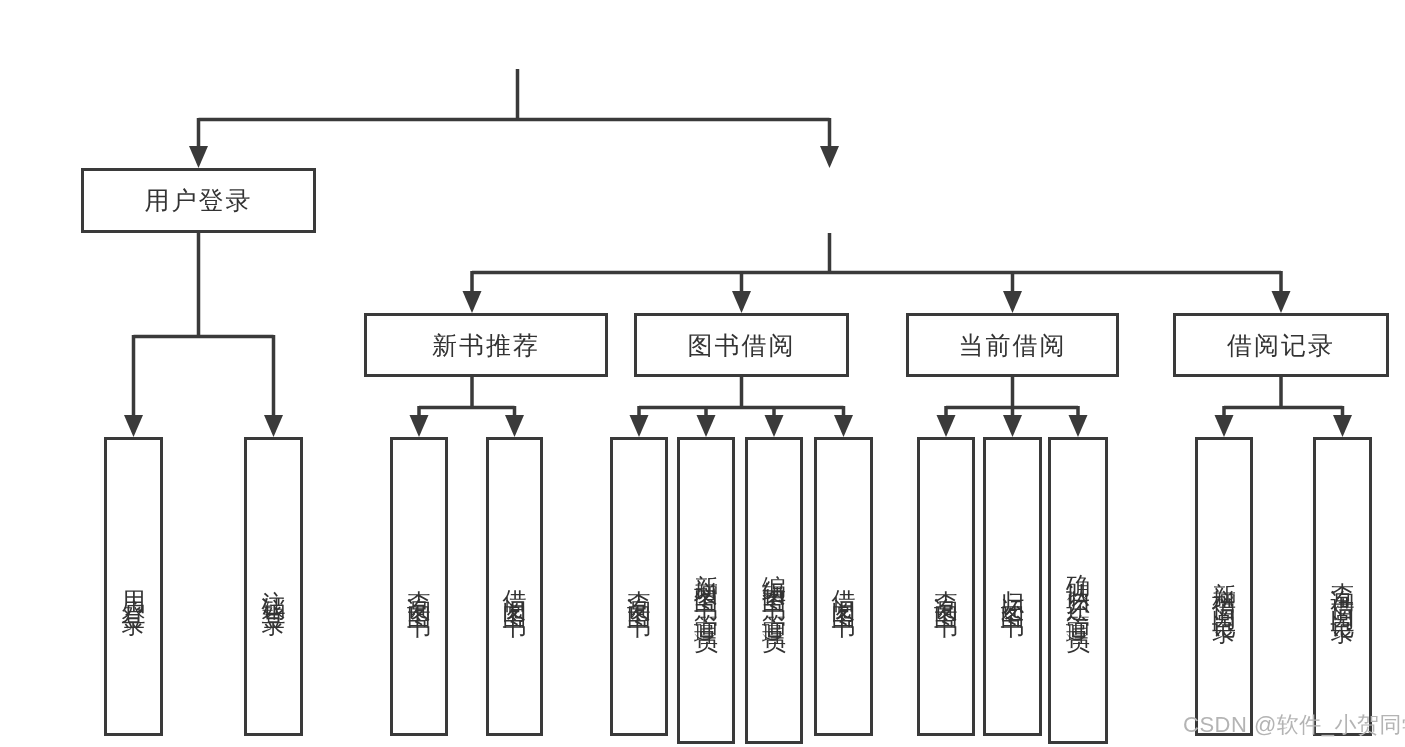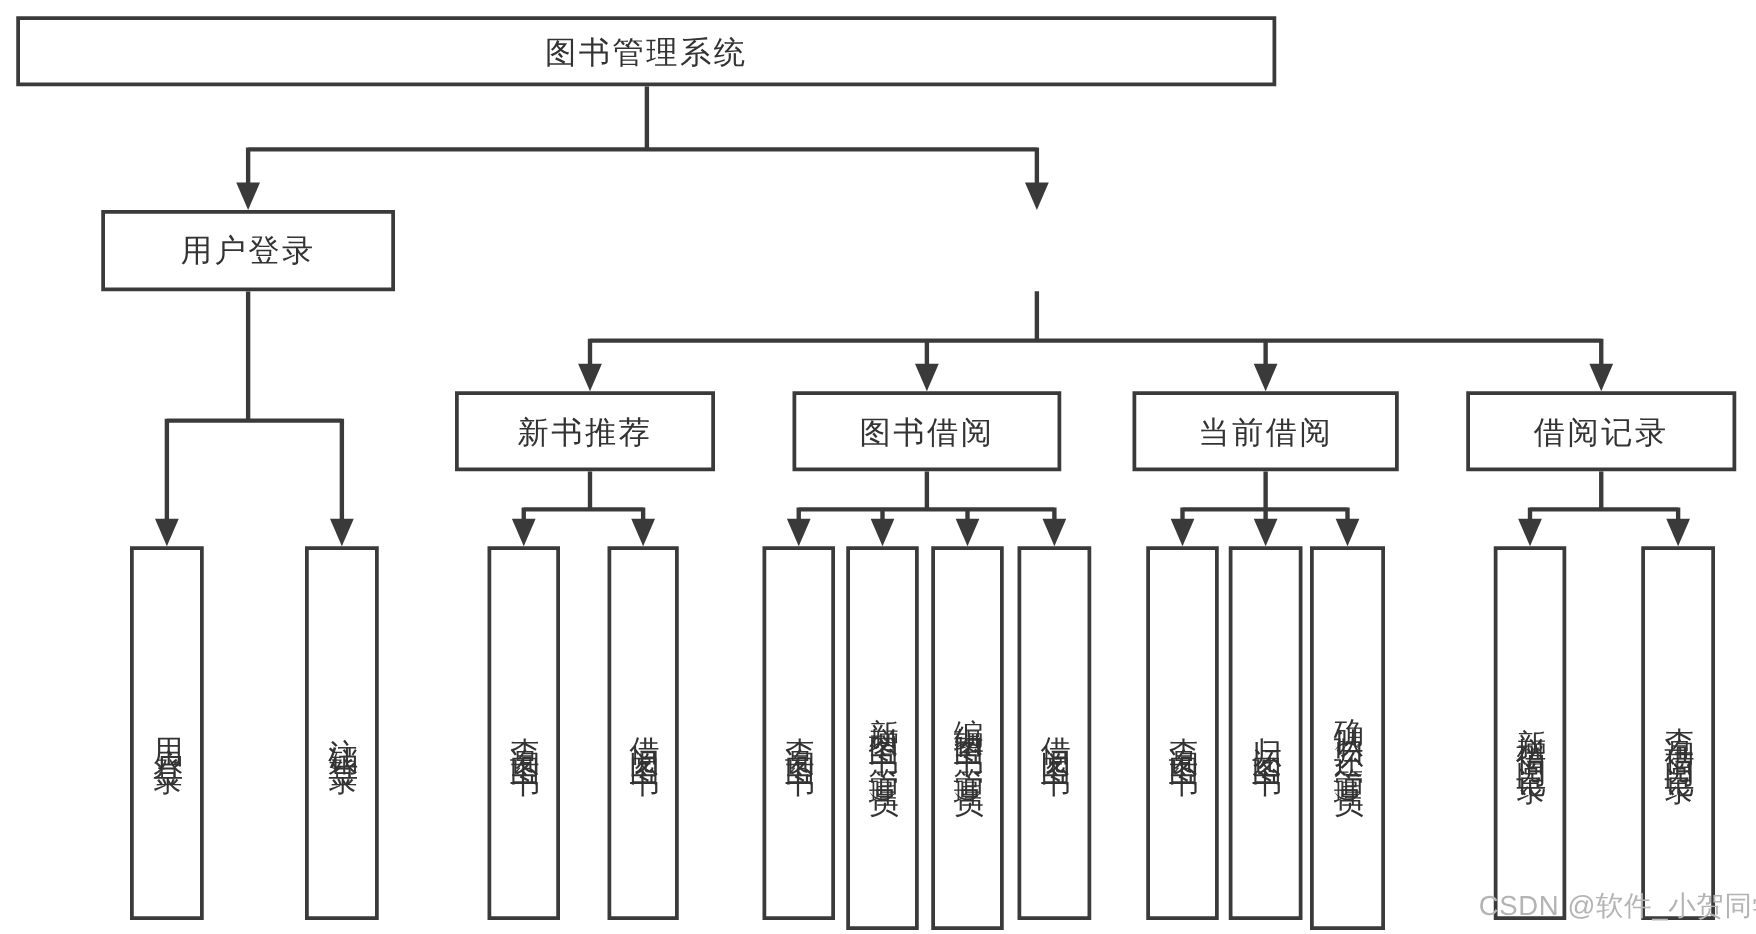--- a/index.html
+++ b/index.html
@@ -88,25 +88,24 @@
       <polygon class="c-arrow" points="1068.5,415 1087.5,415 1078,437"></polygon>
     </g>
 
     <g>
       <path class="c-line" d="M1281 377 V407.5 M1224 407.5 H1342.5 M1224 406 V416 M1342.5 406 V416"></path>
       <polygon class="c-arrow" points="1214.5,415 1233.5,415 1224,437"></polygon>
       <polygon class="c-arrow" points="1333,415 1352,415 1342.5,437"></polygon>
     </g>
   </svg>
 
-  <div class="node" style="left:13px;top:13px;width:1008px;height:56px">图书管理系统</div>
 
   <div class="node" style="left:81px;top:168px;width:235px;height:65px">用户登录</div>
 
-  <div class="node" style="left:364px;top:313px;width:208px;height:64px">新书推荐</div>
+  <div class="node" style="left:364px;top:313px;width:244px;height:64px">新书推荐</div>
   <div class="node" style="left:906px;top:313px;width:213px;height:64px">当前借阅</div>
   <div class="node" style="left:634px;top:313px;width:215px;height:64px">图书借阅</div>
   <div class="node" style="left:1173px;top:313px;width:216px;height:64px">借阅记录</div>
 
   <div class="vnode" style="left:104px;top:437px;width:59px;height:299px">
     <span class="vtext">用户登录</span>
   </div>
   <div class="vnode" style="left:244px;top:437px;width:59px;height:299px">
     <span class="vtext">注销登录</span>
   </div>

